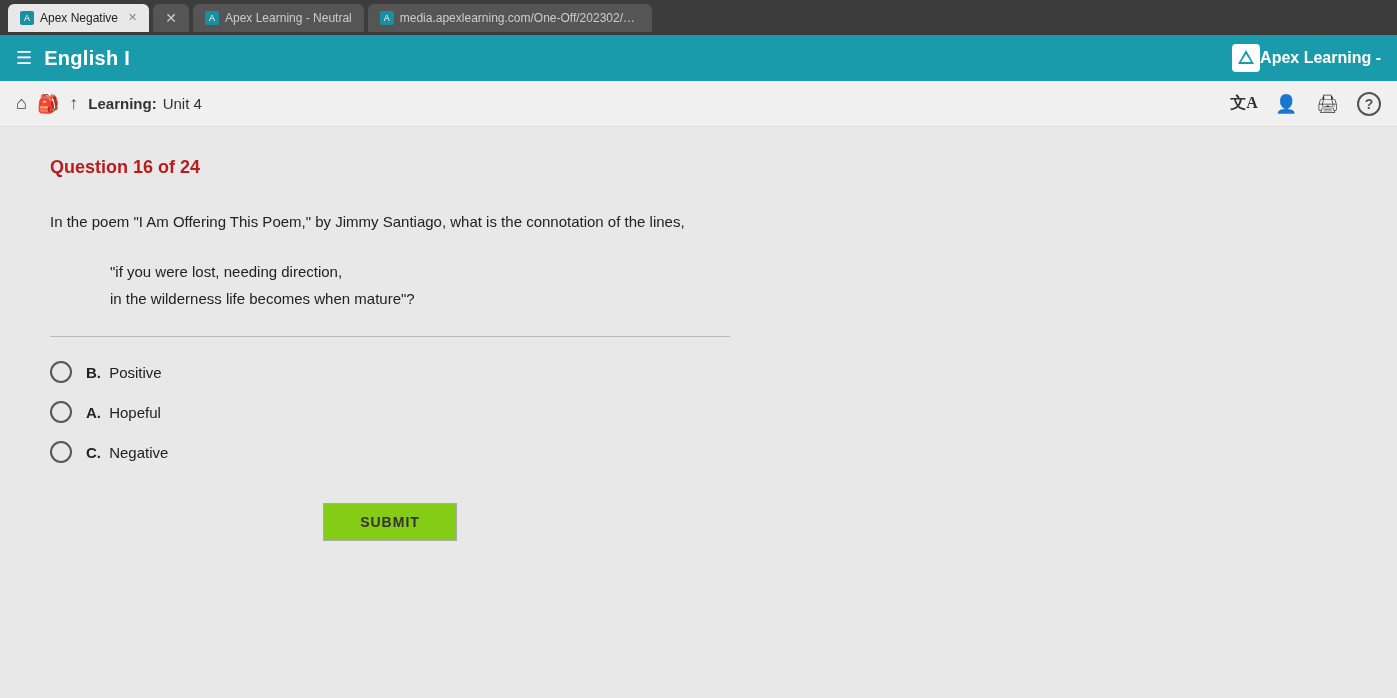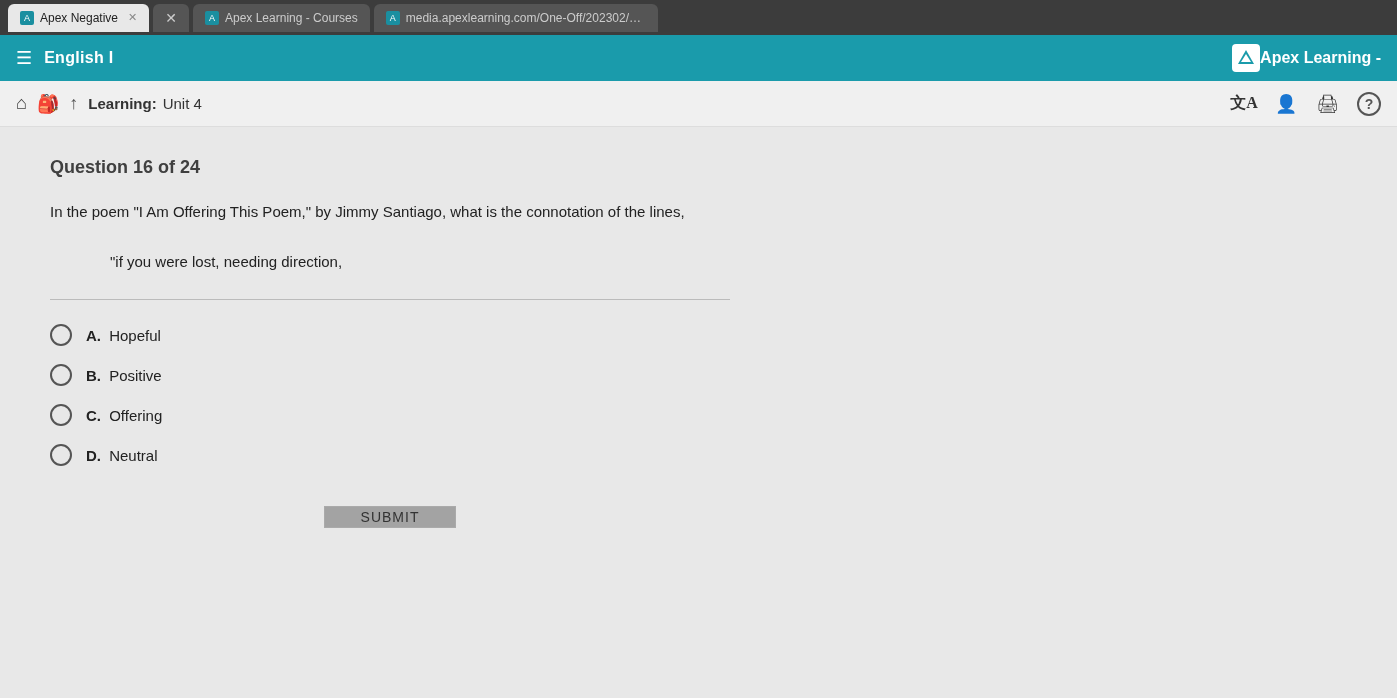--- a/index.html
+++ b/index.html
@@ -69,21 +69,21 @@
       align-items: center;
       gap: 12px;
     }
     .hamburger-icon {
       color: white;
       font-size: 18px;
       cursor: pointer;
     }
     .course-title {
       color: white;
-      font-size: 16px;
+      font-size: 20px;
       font-weight: bold;
       letter-spacing: 0.3px;
       text-align: center;
     }
     .apex-logo-header {
       display: flex;
       align-items: center;
       color: white;
       font-size: 16px;
       font-weight: bold;
@@ -152,22 +152,22 @@
     .main-content {
       background: #e8e8e8;
       min-height: calc(698px - 35px - 46px - 46px);
       padding: 30px 50px;
       position: relative;
     }
 
     .question-header {
       font-size: 18px;
       font-weight: bold;
-      color: #404040;
-      margin-bottom: 22px;
+      color: #b91c1c;
+      margin-bottom: 32px;
     }
 
     .question-text {
       font-size: 15px;
       color: #222;
       line-height: 1.6;
       margin-bottom: 24px;
       max-width: 680px;
     }
 
@@ -222,46 +222,46 @@
     }
 
     .submit-row {
       display: flex;
       justify-content: center;
       margin-top: 40px;
       max-width: 680px;
     }
 
     .submit-btn {
-      background: #a3a3a3;
+      background: #84cc16;
       border: 1px solid #aaa;
       color: #333;
       font-size: 14px;
-      font-weight: normal;
+      font-weight: bold;
       letter-spacing: 1px;
-      padding: 2px 36px;
+      padding: 10px 36px;
       cursor: pointer;
       text-transform: uppercase;
     }
   </style>
 </head>
 <body>
 
 <div class="browser-chrome">
   <div class="tab active">
     <span class="tab-icon">A</span>
     <span>Apex Negative</span>
     <span class="tab-close">✕</span>
   </div>
   <div class="tab inactive">
     <span style="font-size:14px;">✕</span>
   </div>
   <div class="tab inactive">
     <span class="tab-icon">A</span>
-    <span>Apex Learning - Courses</span>
+    <span>Apex Learning - Neutral</span>
   </div>
   <div class="tab inactive" style="max-width:300px;">
     <span class="tab-icon">A</span>
     <span style="overflow:hidden;text-overflow:ellipsis;max-width:240px;display:inline-block;">media.apexlearning.com/One-Off/202302/13/765efa...</span>
   </div>
 </div>
 
 <div class="app-header">
   <div class="app-header-left">
     <span class="hamburger-icon">☰</span>
@@ -296,56 +296,50 @@
   </div>
 </div>
 
 <div class="main-content">
   <div class="question-header">Question 16 of 24</div>
 
   <div class="question-text">In the poem "I Am Offering This Poem," by Jimmy Santiago, what is the connotation of the lines,</div>
 
   <div class="poem-quote">
     <div>"if you were lost, needing direction,</div>
+    <div>in the wilderness life becomes when mature"?</div>
   </div>
 
   <hr class="divider">
 
   <div class="answer-options">
+
+    <div class="answer-option">
+      <div class="radio-circle"></div>
+      <span class="option-label">
+        <span class="option-letter">B.</span>
+        <span>Positive</span>
+      </span>
+    </div>
 
     <div class="answer-option">
       <div class="radio-circle"></div>
       <span class="option-label">
         <span class="option-letter">A.</span>
         <span>Hopeful</span>
       </span>
     </div>
 
     <div class="answer-option">
       <div class="radio-circle"></div>
       <span class="option-label">
-        <span class="option-letter">B.</span>
-        <span>Positive</span>
+        <span class="option-letter">C.</span>
+        <span>Negative</span>
       </span>
     </div>
 
-    <div class="answer-option">
-      <div class="radio-circle"></div>
-      <span class="option-label">
-        <span class="option-letter">C.</span>
-        <span>Offering</span>
-      </span>
-    </div>
-
-    <div class="answer-option">
-      <div class="radio-circle"></div>
-      <span class="option-label">
-        <span class="option-letter">D.</span>
-        <span>Neutral</span>
-      </span>
-    </div>
 
   </div>
 
   <div class="submit-row">
     <button class="submit-btn">SUBMIT</button>
   </div>
 </div>
 
 </body></html>

